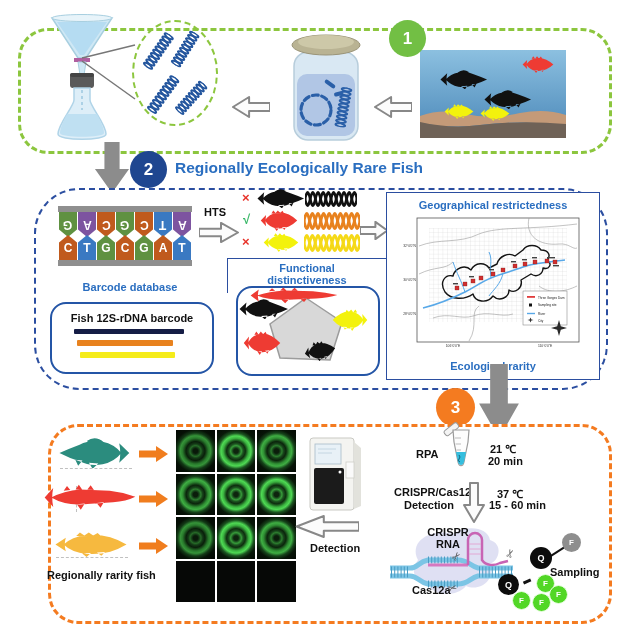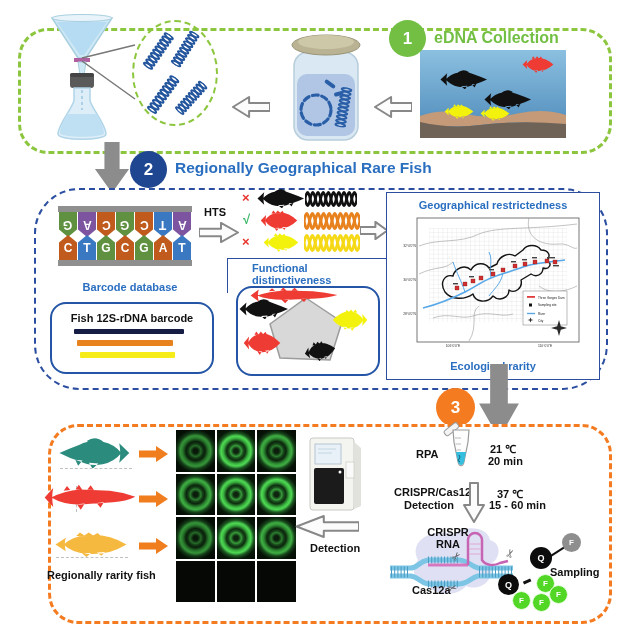--- a/index.html
+++ b/index.html
@@ -185,27 +185,26 @@
       </g>
   <g style="color:#f3f20c">
         <use href="#fishB" x="24" y="54" width="30" height="15"></use>
       </g>
   <g style="color:#f3f20c">
         <use href="#fishB" x="60" y="56" width="30" height="15"></use>
       </g>
 </svg>
 
 <div class="badge b1">1</div>
-<div class="title t1">eDNA Collection</div>
 
 <svg class="abs" style="left:94px;top:142px" width="36" height="52">
       <use href="#gdarrow" width="36" height="52"></use>
     </svg>
 <div class="badge b2">2</div>
-<div class="title t2">Regionally Geographical Rare Fish</div>
+<div class="title t2">Regionally Ecologically Rare Fish</div>
 
 <div class="panel p2"></div>
 
 <div class="abs bk">
   <div class="bkbar" style="top:0"></div>
   <div class="bkbar" style="top:54px"></div>
   <div class="tile tileT cG" style="left:1px;top:6px">
         <span>G</span>
       </div>
   <div class="tile tileT cP" style="left:20px;top:6px">
@@ -347,21 +346,21 @@
       <text x="52" y="132" text-anchor="middle">106°0'0"E</text>
       <text x="98" y="132" text-anchor="middle"></text>
       <text x="144" y="132" text-anchor="middle">110°0'0"E</text>
     </g>
   </svg>
   <div class="lbl s11 blue" style="left:50%;transform:translateX(-50%);bottom:7px">Ecological rarity</div>
 </div>
 
 <div class="abs connector"></div>
 
-<div class="lbl s11 blue" style="left:252px;top:262px;width:110px;white-space:normal;line-height:12px;z-index:3">
+<div class="lbl s11 blue" style="left:252px;top:262px;width:110px;text-align:center;white-space:normal;line-height:12px;z-index:3">
   <span>Functional</span><br><span>distinctiveness</span>
 </div>
 <div class="abs funcbox"></div>
 <svg class="abs" style="left:268px;top:296px" width="76" height="66" viewBox="0 0 76 66">
   <polygon points="38,2 74,26 62,64 12,62 2,28" fill="#d8d8d8" stroke="#9c9c9c" stroke-width="1.5"></polygon>
 </svg>
 <svg class="fish" style="left:250px;top:287px;color:#ee3b33;z-index:2" width="88" height="17">
       <use href="#sturgeon" width="88" height="17"></use>
     </svg>
 <svg class="fish" style="left:239px;top:299px;color:#111;z-index:2" width="50" height="20">

